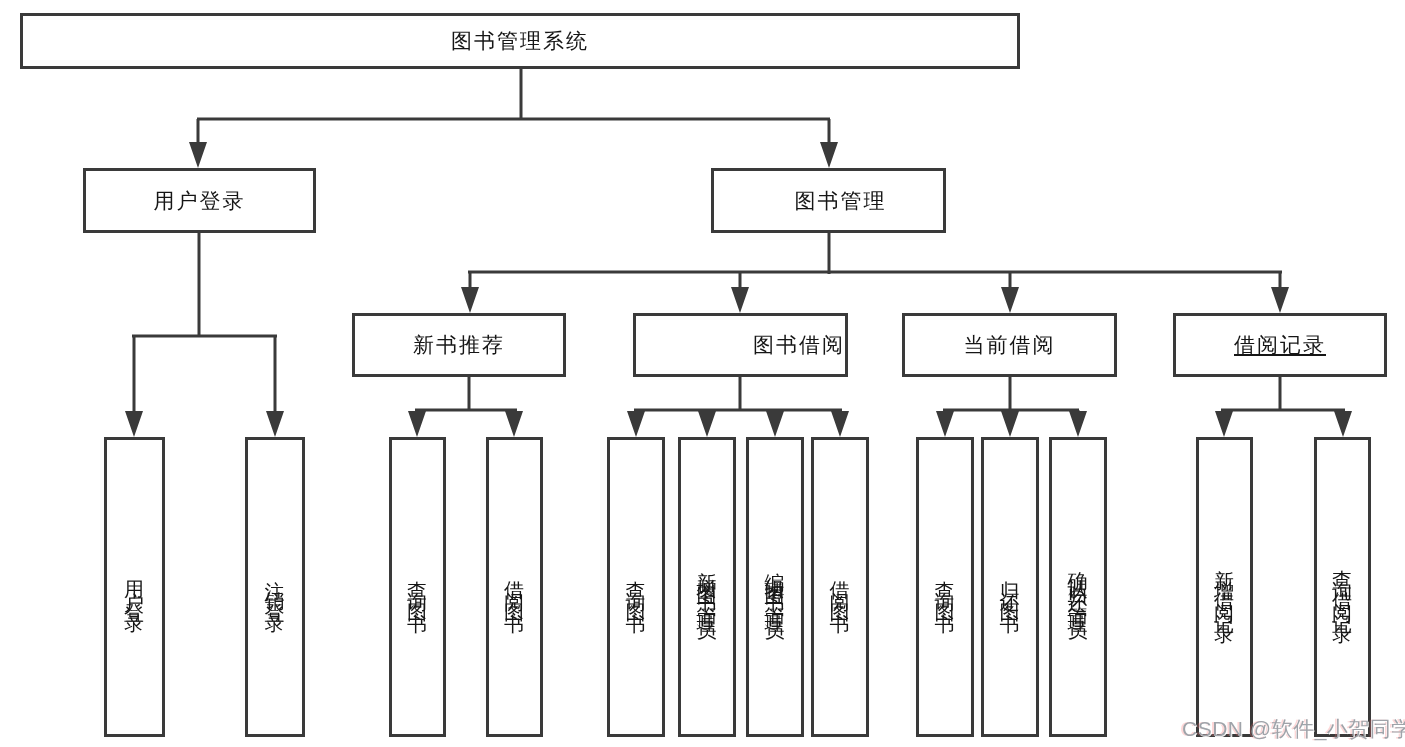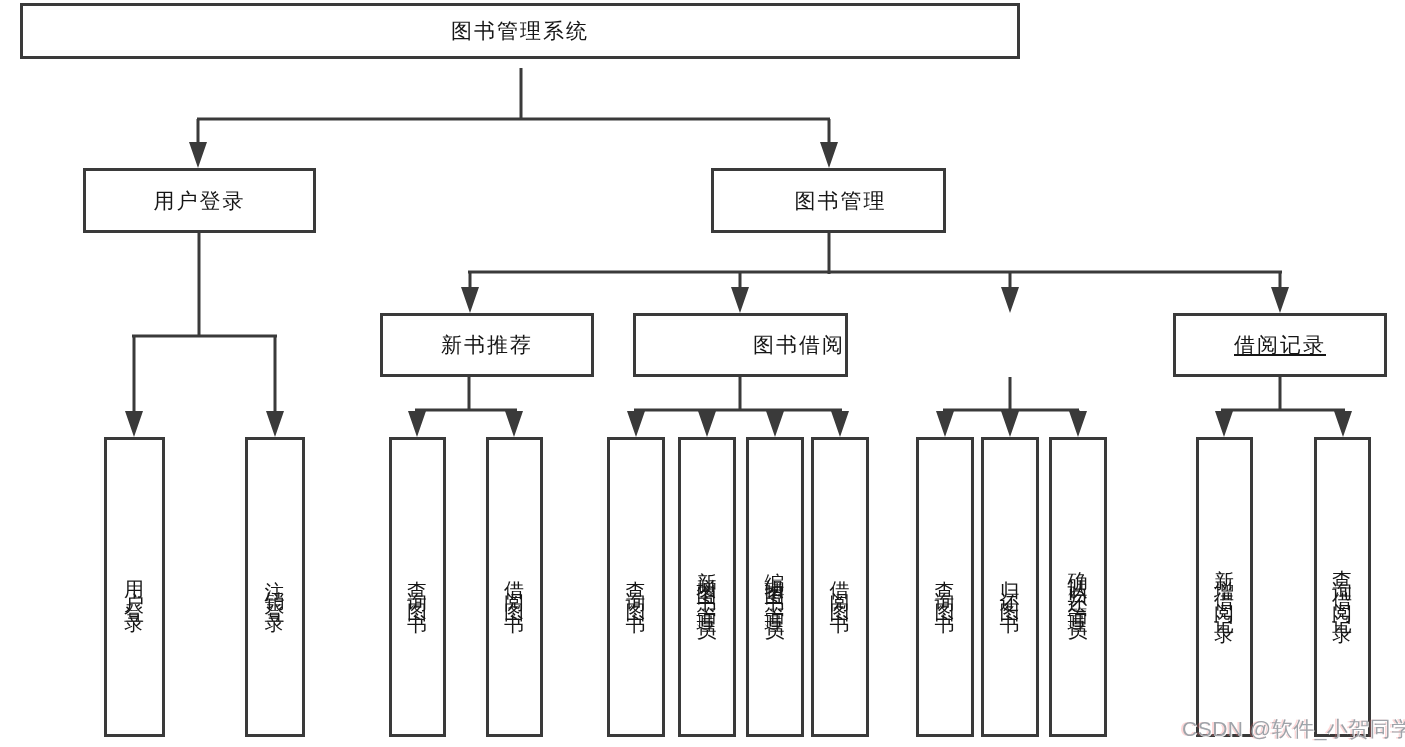--- a/index.html
+++ b/index.html
@@ -66,36 +66,39 @@
       M1001 287 L1019 287 L1010 313 Z M1271 287 L1289 287 L1280 313 Z
       M125 411 L143 411 L134 437 Z M266 411 L284 411 L275 437 Z
       M408 411 L426 411 L417 437 Z M505 411 L523 411 L514 437 Z
       M627 411 L645 411 L636 437 Z M698 411 L716 411 L707 437 Z
       M766 411 L784 411 L775 437 Z M831 411 L849 411 L840 437 Z
       M936 411 L954 411 L945 437 Z M1001 411 L1019 411 L1010 437 Z
       M1069 411 L1087 411 L1078 437 Z M1215 411 L1233 411 L1224 437 Z
       M1334 411 L1352 411 L1343 437 Z"></path>
   </svg>
 
-  <div class="box" style="left:20px;top:3px;width:1000px;height:56px;">
+  <div class="box" style="left:20px;top:13px;width:1000px;height:56px;">
     <span class="root-label">图书管理系统</span>
   </div>
 
   <div class="box" style="left:83px;top:168px;width:233px;height:65px;">
     <span class="hlabel">用户登录</span>
   </div>
   <div class="box" style="left:711px;top:168px;width:235px;height:65px;padding-left:24px;">
     <span class="hlabel">图书管理</span>
   </div>
 
-  <div class="box" style="left:380px;top:313px;width:214px;height:64px;">
+  <div class="box" style="left:352px;top:313px;width:214px;height:64px;">
     <span class="hlabel">新书推荐</span>
   </div>
   <div class="box" style="left:633px;top:313px;width:215px;height:64px;justify-content:flex-end;">
     <span class="hlabel">图书借阅</span>
+  </div>
+  <div class="box" style="left:902px;top:313px;width:215px;height:64px;">
+    <span class="hlabel">当前借阅</span>
   </div>
   <div class="box" style="left:1173px;top:313px;width:214px;height:64px;text-decoration:underline;">
     <span class="hlabel">借阅记录</span>
   </div>
 
   <div class="box leaf" style="left:104px;top:437px;width:61px;height:300px;">
     <span class="vtext">用户登录</span>
   </div>
   <div class="box leaf" style="left:245px;top:437px;width:60px;height:300px;">
     <span class="vtext">注销登录</span>

